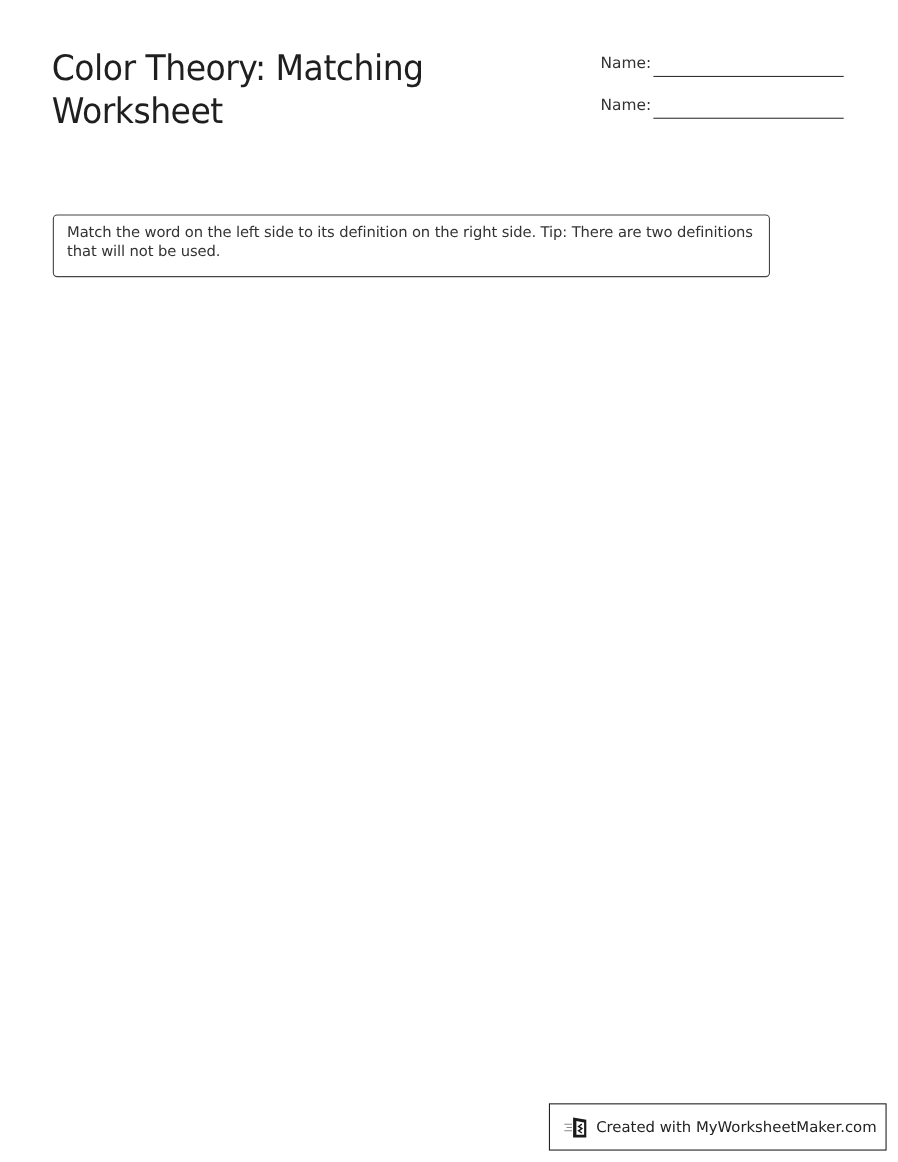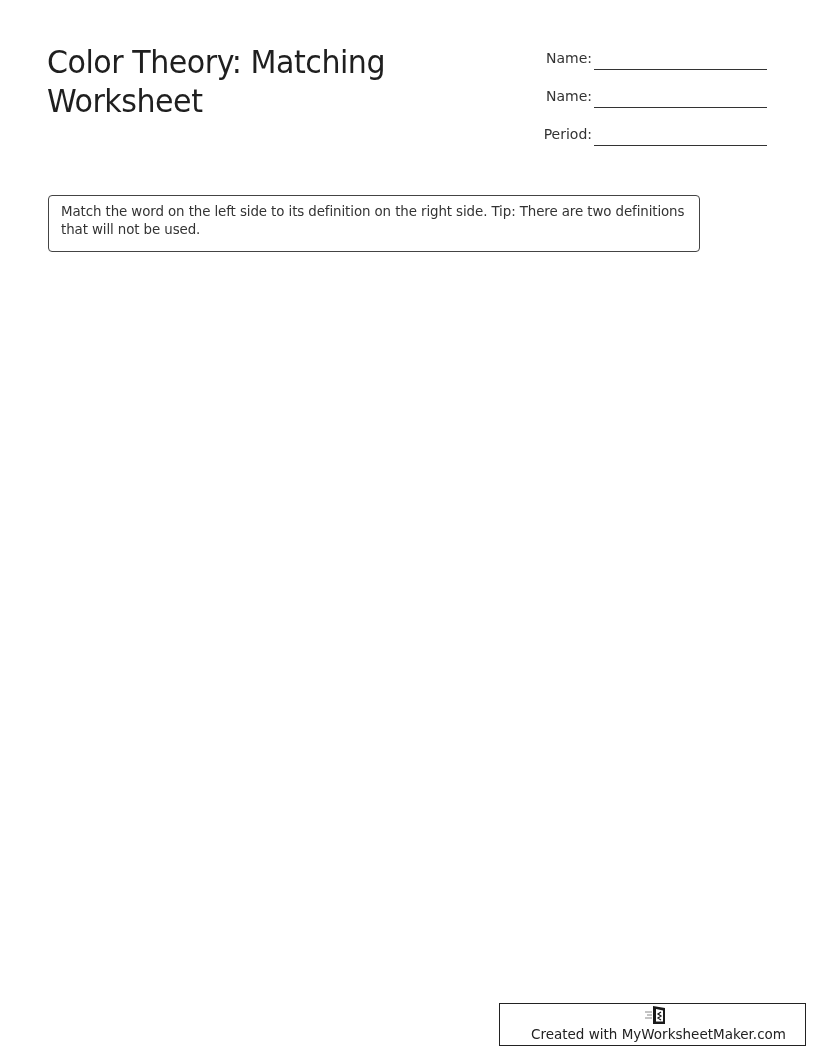--- a/index.html
+++ b/index.html
@@ -79,21 +79,20 @@
       height: 43px;
       box-sizing: border-box;
       border: 1.5px solid #222222;
       display: flex;
       align-items: center;
       padding-left: 12px;
       text-decoration: none;
       color: #222222;
       font-family: "DejaVu Sans", sans-serif;
       font-size: 13.5px;
-      flex-direction: column;
     }
     .footer-icon {
       width: 24px;
       height: 22px;
       margin-right: 6px;
       display: inline-block;
     }
   </style>
 </head>
 <body>
@@ -102,24 +101,20 @@
 
 <div class="fields">
   <div class="field-row">
     <span class="field-label">Name:</span>
     <span class="field-line"></span>
   </div>
   <div class="field-row">
     <span class="field-label">Name:</span>
     <span class="field-line"></span>
   </div>
-  <div class="field-row">
-    <span class="field-label">Period:</span>
-    <span class="field-line"></span>
-  </div>
 </div>
 
 <div class="instructions">Match the word on the left side to its definition on the right side. Tip: There are two definitions that will not be used.</div>
 
 <a class="footer-badge">
   <span class="footer-icon">
     <svg width="24" height="22" viewBox="0 0 24 22">
       <line x1="1" y1="8" x2="8" y2="8" stroke="#888" stroke-width="1"></line>
       <line x1="3" y1="11" x2="8" y2="11" stroke="#888" stroke-width="1"></line>
       <line x1="1" y1="14" x2="8" y2="14" stroke="#888" stroke-width="1"></line>

